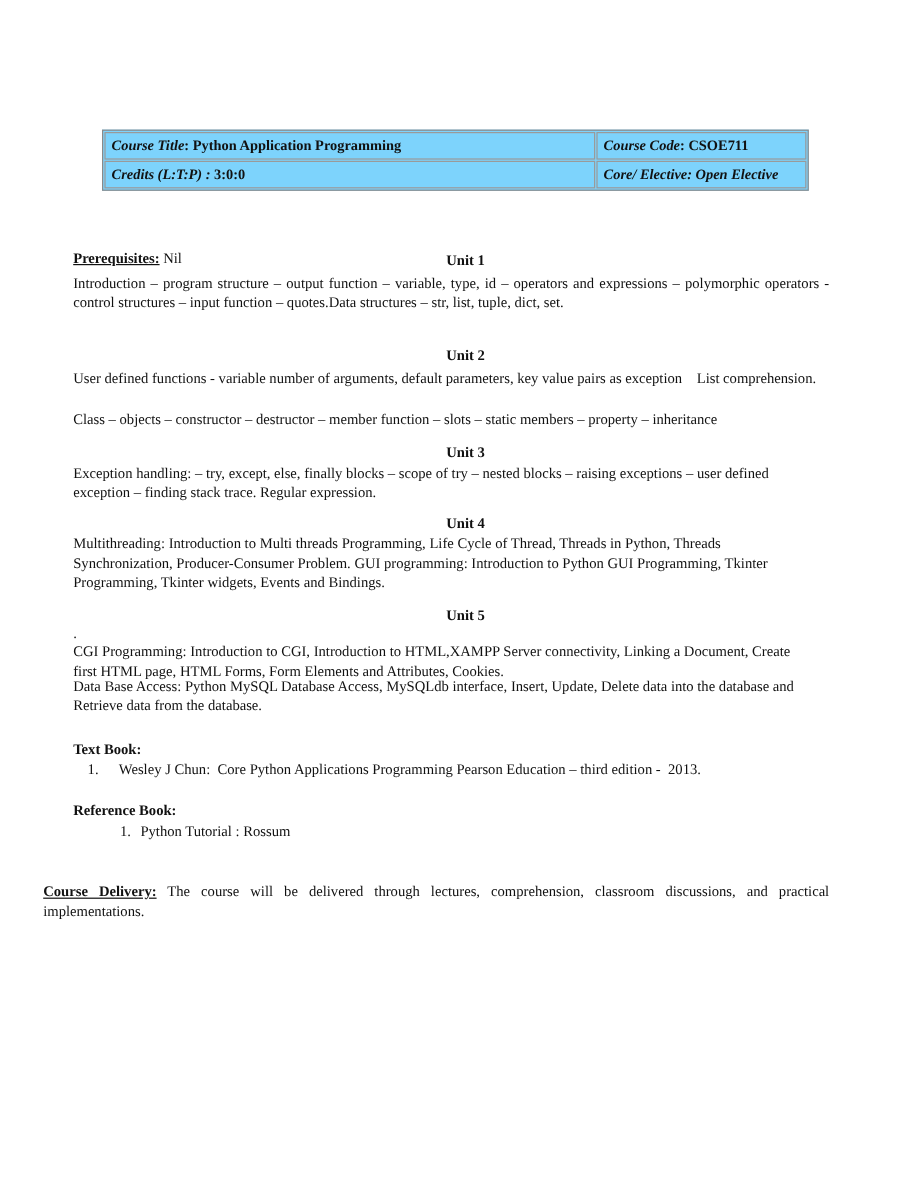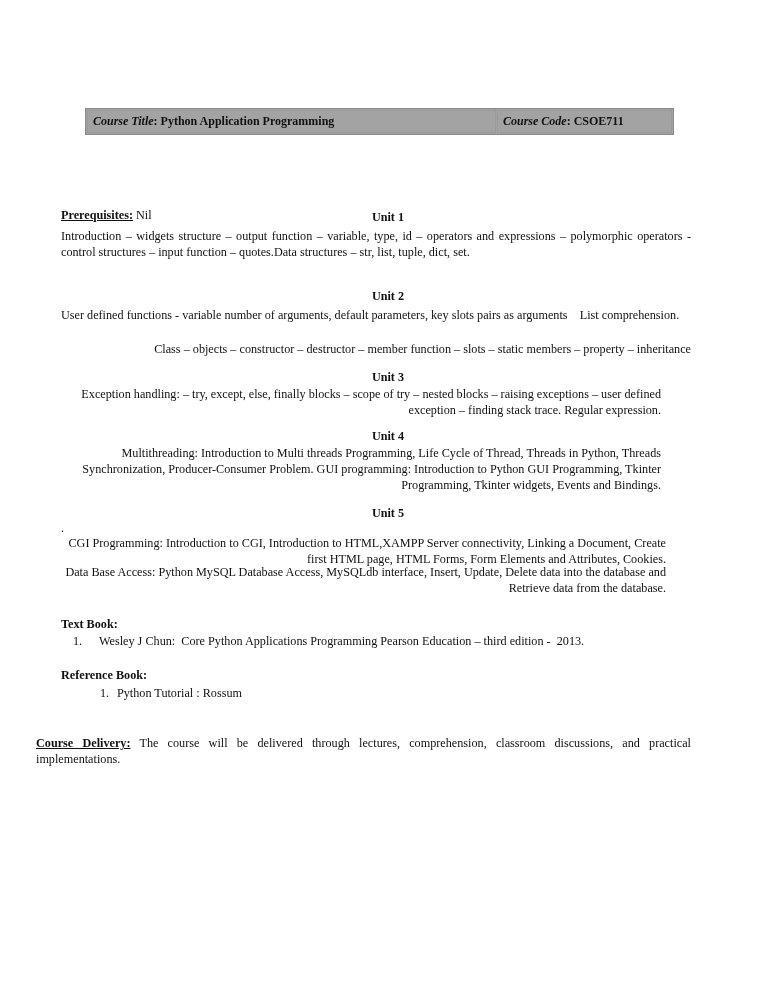--- a/index.html
+++ b/index.html
@@ -3,57 +3,61 @@
 <meta charset="utf-8">
 <style>
   html, body { margin: 0; padding: 0; background: #ffffff; }
   body {
     width: 768px; height: 994px; position: relative; overflow: hidden;
     font-family: "Liberation Serif", serif; color: #111; font-size: 12.2px;
   }
   .info-table {
     position: absolute; left: 85px; top: 108px; width: 589px;
     border-collapse: separate; border-spacing: 1px;
-    border: 1px solid #8a8a8a; background: #a3a3a3;
+    border: 1px solid #8a8a8a; background: #7dd3fc;
   }
   .info-table td {
     border: 1px solid #9a9a9a; height: 21px; padding: 0 5px;
     font-size: 12px; vertical-align: middle; white-space: nowrap;
   }
   .info-table td.left { width: 397px; }
   .lbl { font-style: italic; font-weight: bold; }
   .val { font-weight: bold; }
   .abs { position: absolute; }
   .prereq { left: 61px; top: 208px; }
   .u { text-decoration: underline; font-weight: bold; }
   .unit-title { left: 4px; width: 768px; text-align: center; font-weight: bold; }
-  .para { left: 61px; width: 630px; line-height: 16px; text-align: right; }
+  .para { left: 61px; width: 630px; line-height: 16px; }
   .just { text-align: justify; }
   .b { font-weight: bold; }
   .list-item { line-height: 16px; }
 </style>
 </head>
 <body>
 
 <table class="info-table">
   <tbody>
       <tr>
     <td class="left"><span class="lbl">Course Title</span><span class="val">: </span><span class="val">Python Application Programming</span></td>
     <td><span class="lbl">Course Code</span><span class="val">: </span><span class="val">CSOE711</span></td>
   </tr>
+  <tr>
+    <td class="left"><span class="lbl">Credits (L:T:P) :</span><span class="val"> </span><span class="val">3:0:0</span></td>
+    <td><span class="lbl">Core/ Elective: Open Elective</span></td>
+  </tr>
 </tbody>
   </table>
 
 <div class="abs prereq"><span class="u">Prerequisites:</span><span> Nil</span></div>
 
 <div class="abs unit-title" style="top:210px">Unit 1</div>
-<div class="abs para just" style="top:228px">Introduction – widgets structure – output function – variable, type, id – operators and expressions – polymorphic operators - control structures – input function – quotes.Data structures – str, list, tuple, dict, set.</div>
+<div class="abs para just" style="top:228px">Introduction – program structure – output function – variable, type, id – operators and expressions – polymorphic operators - control structures – input function – quotes.Data structures – str, list, tuple, dict, set.</div>
 
 <div class="abs unit-title" style="top:289px">Unit 2</div>
-<div class="abs para just" style="top:307px; white-space:pre-wrap">User defined functions - variable number of arguments, default parameters, key slots pairs as arguments    List comprehension.</div>
+<div class="abs para just" style="top:307px; white-space:pre-wrap">User defined functions - variable number of arguments, default parameters, key value pairs as exception    List comprehension.</div>
 <div class="abs para" style="top:341px">Class – objects – constructor – destructor – member function – slots – static members – property – inheritance</div>
 
 <div class="abs unit-title" style="top:370px">Unit 3</div>
 <div class="abs para" style="top:386px; width:600px">Exception handling: – try, except, else, finally blocks – scope of try – nested blocks – raising exceptions – user defined exception – finding stack trace. Regular expression.</div>
 
 <div class="abs unit-title" style="top:429px">Unit 4</div>
 <div class="abs para" style="top:445px; width:600px">Multithreading: Introduction to Multi threads Programming, Life Cycle of Thread, Threads in Python, Threads Synchronization, Producer-Consumer Problem. GUI programming: Introduction to Python GUI Programming, Tkinter Programming, Tkinter widgets, Events and Bindings.</div>
 
 <div class="abs unit-title" style="top:506px">Unit 5</div>
 <div class="abs" style="left:61px; top:521px">.</div>

